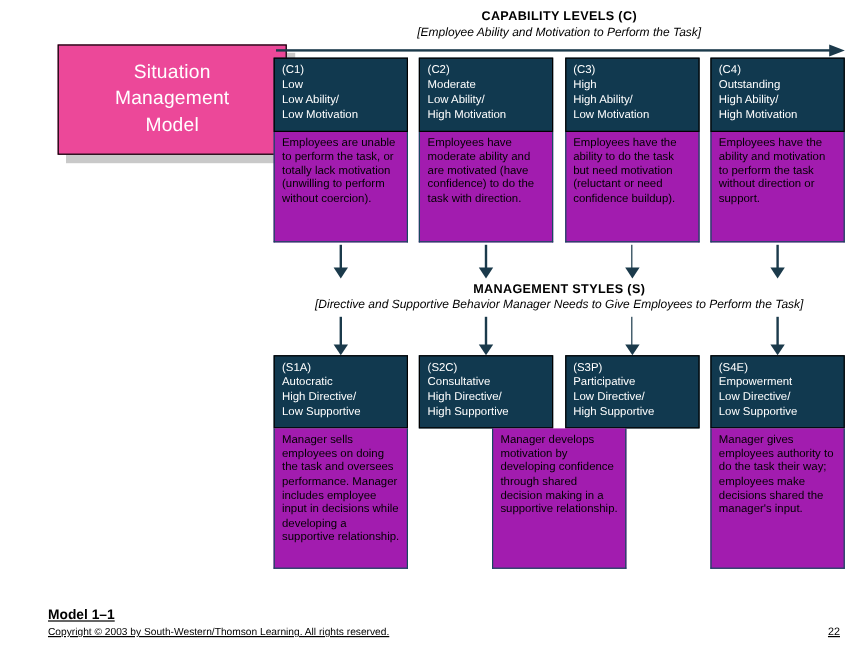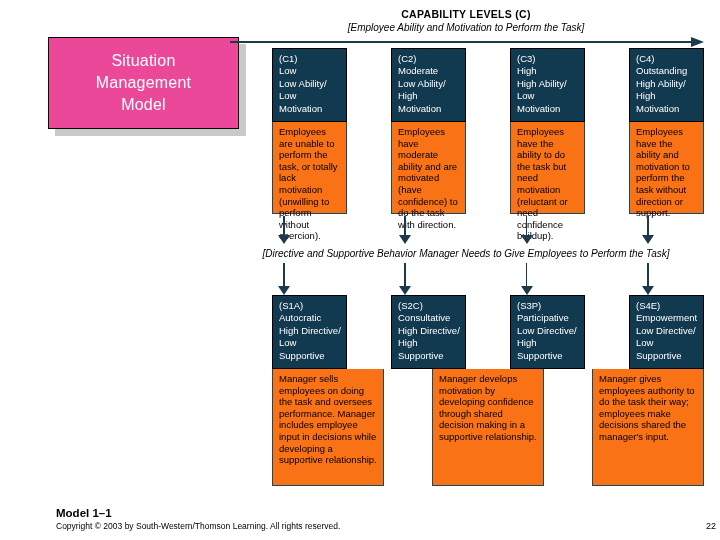--- a/index.html
+++ b/index.html
@@ -93,40 +93,39 @@
   }
 
   
   .row4 {
     display: flex;
     justify-content: space-between;
     width: 100%;
   }
   .col {
     width: 112px;
-    margin-left: 44px;
   }
 
   .hdr-box {
     background: #11394f;
     border: 1px solid #000000;
     box-sizing: border-box;
     padding: 4px 5px 6px 6px;
     color: #ffffff;
     font-size: 9.5px;
     line-height: 12.4px;
   }
   .hdr-code { }
   .hdr-line { }
 
   .desc-box {
     border: 1.5px solid #17495f;
     border-top: none;
     box-sizing: border-box;
-    background: #f97316;
+    background: #a21caf;
     padding: 4px 5px 5px 6px;
     font-size: 9.5px;
     line-height: 11.6px;
     color: #000000;
   }
 
   
   .arrow-row {
     display: flex;
     justify-content: space-between;
@@ -156,23 +155,24 @@
     width: 0;
     height: 0;
     border-left: 6px solid transparent;
     border-right: 6px solid transparent;
     border-top: 9px solid #1b3a4b;
   }
 
   
   #footer {
     position: absolute;
-    left: 56px;
+    left: 40px;
     bottom: 8px;
     width: 660px;
+    text-decoration: underline;
   }
   #model-label {
     font-size: 11.5px;
     font-weight: bold;
     color: #000000;
     line-height: 14px;
   }
   #copyright-row {
     display: flex;
     justify-content: space-between;
@@ -280,20 +280,21 @@
       </div>
     <div class="arrow-cell">
         <div class="v-arrow" style="height:28px">
           <div class="shaft"></div>
           <div class="head"></div>
         </div>
       </div>
   </div>
 
   <div class="section-head" style="margin-top:3px">
+    <div class="section-title">MANAGEMENT STYLES (S)</div>
     <div class="section-sub">[Directive and Supportive Behavior Manager Needs to Give Employees to Perform the Task]</div>
   </div>
 
   <div class="arrow-row" style="height:32px;margin-top:3px">
     <div class="arrow-cell">
         <div class="v-arrow" style="height:32px">
           <div class="shaft"></div>
           <div class="head"></div>
         </div>
       </div>

